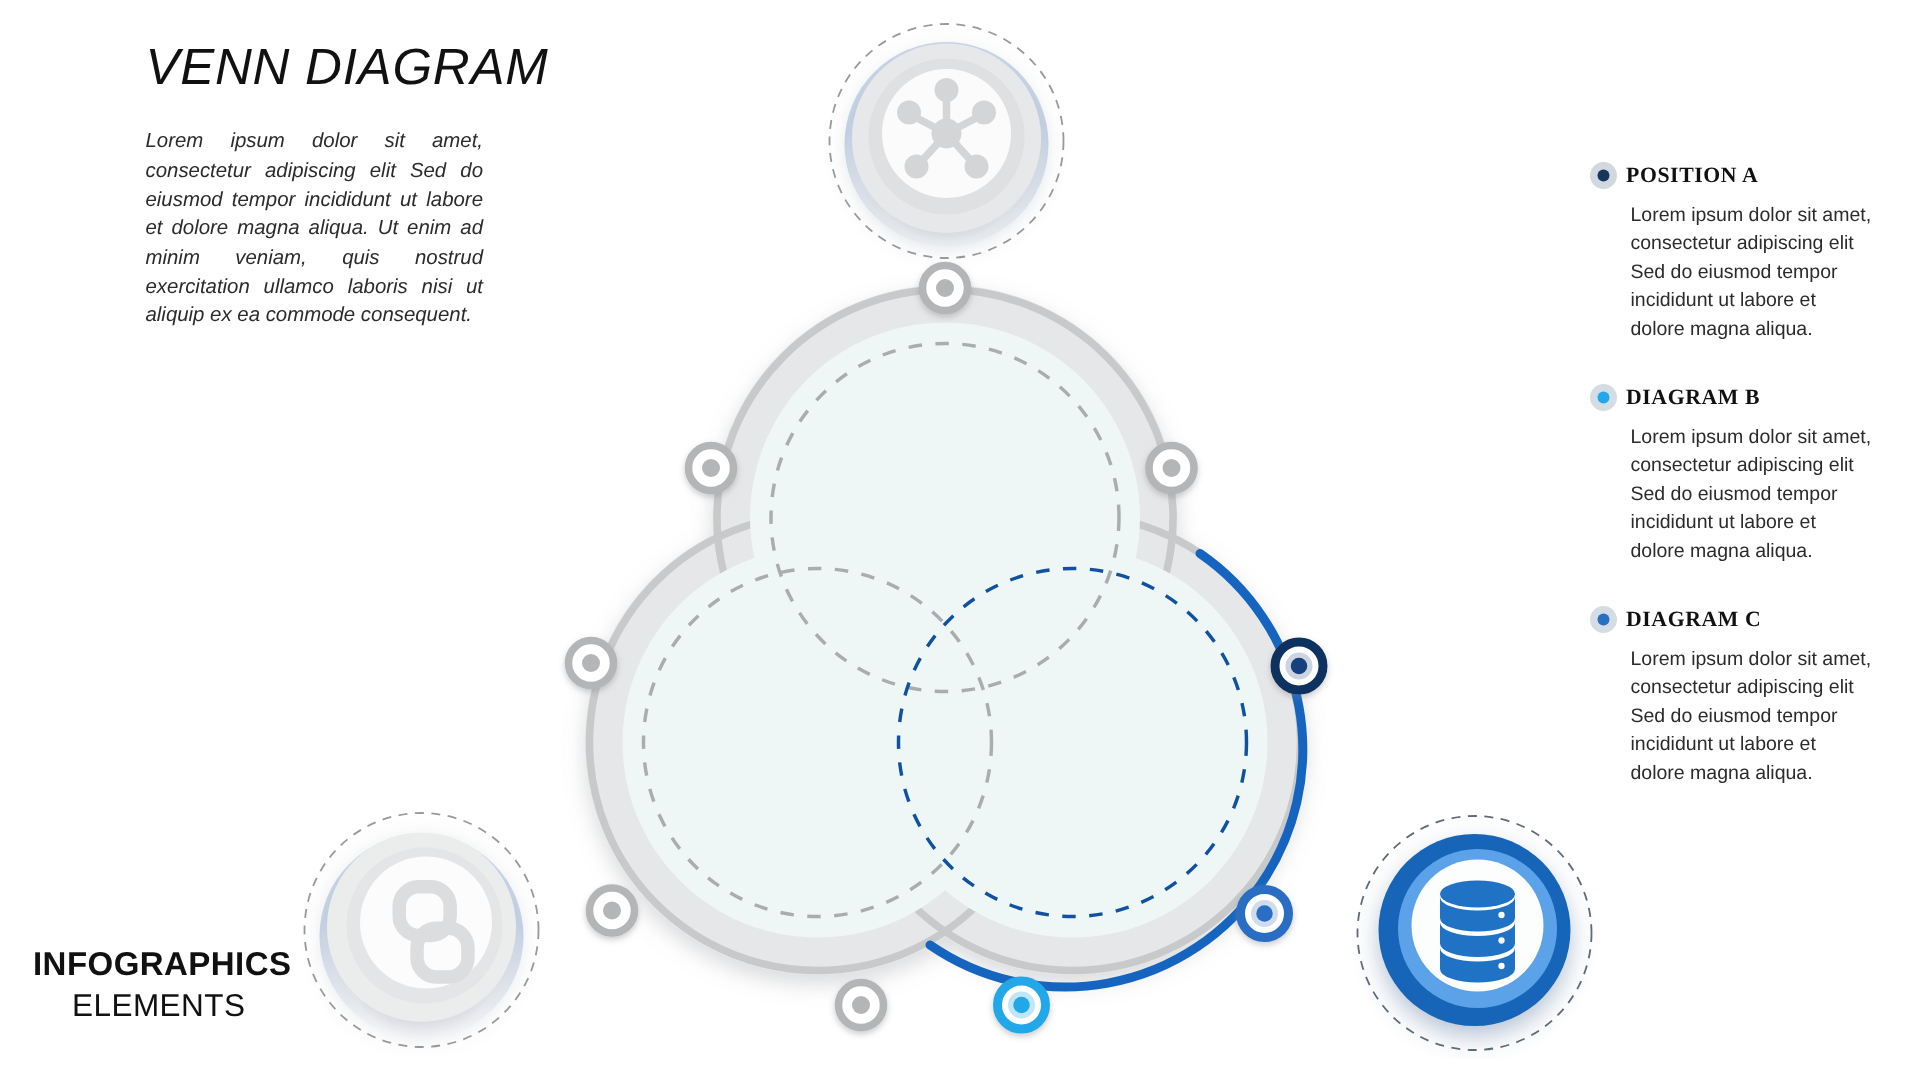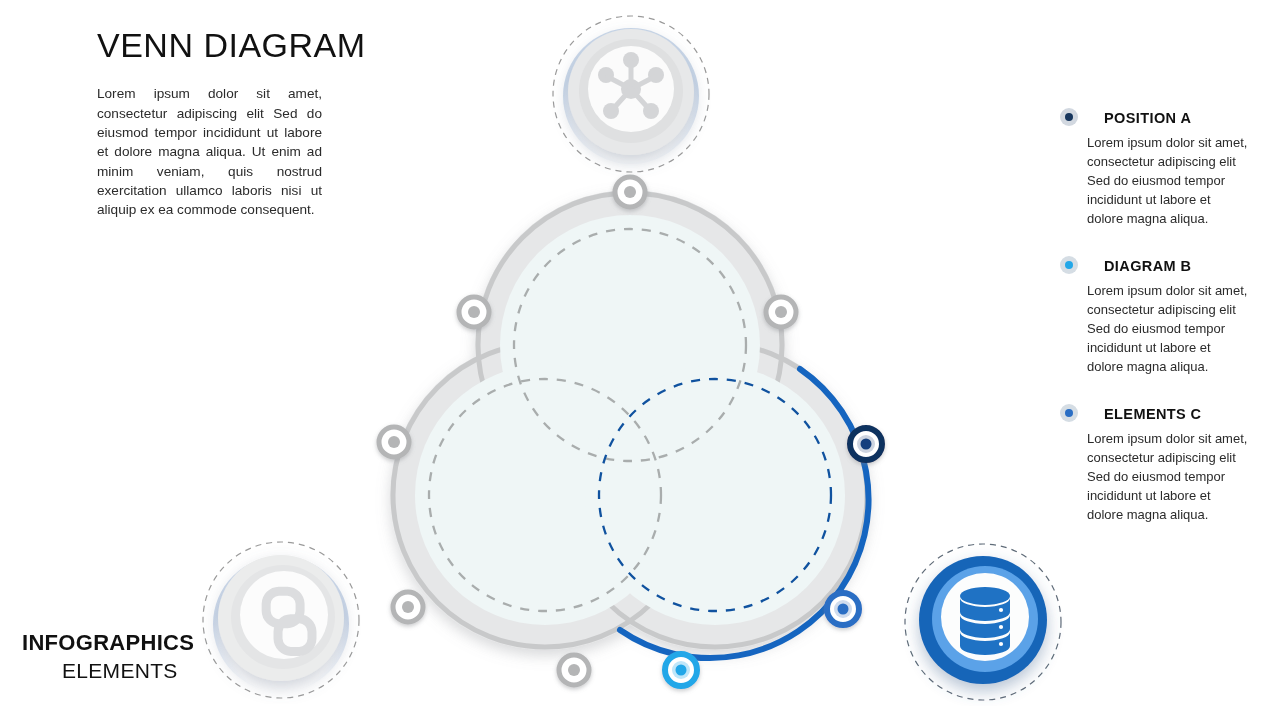--- a/index.html
+++ b/index.html
@@ -7,47 +7,47 @@
     width:1280px;height:720px;
     background:#ffffff;
     font-family:"Liberation Sans", sans-serif;
     overflow:hidden;
     position:relative;
     color:#1a1a1a;
   }
   .slide{position:absolute;inset:0;}
 
   
-  .left-block{position:absolute;left:97px;top:27px;width:225px;}
+  .left-block{position:absolute;left:97px;top:27px;width:225px;font-style:italic;}
   .title{
     font-size:34px;
     font-weight:400;
     letter-spacing:0.5px;
     color:#111111;
     white-space:nowrap;
     line-height:1.1;
   }
   .body-copy{
     margin-top:20px;
     font-size:13.6px;
     line-height:19.3px;
     color:#2b2b2b;
     text-align:justify;
     text-justify:inter-word;
   }
 
   
   .footer{position:absolute;left:22px;top:630px;}
   .footer-main{font-size:22px;font-weight:bold;letter-spacing:0.3px;color:#111;}
-  .footer-sub{font-size:21px;font-weight:400;letter-spacing:0.3px;color:#111;margin-left:40px;margin-top:3px;}
+  .footer-sub{font-size:21px;font-weight:400;letter-spacing:0.3px;color:#111;margin-left:26px;margin-top:3px;}
 
   
   .legend{position:absolute;left:1060px;top:108px;width:190px;}
   .legend-item{position:relative;margin-bottom:28px;}
-  .legend-head{display:flex;align-items:flex-end;gap:26px;}
+  .legend-head{display:flex;align-items:flex-end;gap:6px;font-family:Liberation Serif, serif;}
   .bullet{
     width:18px;height:18px;border-radius:50%;
     flex:0 0 18px;
     display:flex;align-items:center;justify-content:center;
     box-sizing:border-box;
   }
   .bullet i{display:block;width:8px;height:8px;border-radius:50%;}
   .legend-title{font-size:14.5px;font-weight:bold;letter-spacing:0.4px;color:#111;}
   .legend-copy{
     margin-top:7px;margin-left:27px;
@@ -95,21 +95,21 @@
         <span class="legend-title">DIAGRAM B</span>
       </div>
       <div class="legend-copy">Lorem ipsum dolor sit amet, consectetur adipiscing elit Sed do eiusmod tempor incididunt ut labore et dolore magna aliqua.</div>
     </div>
 
     <div class="legend-item">
       <div class="legend-head">
         <span class="bullet" style="background:#d5dde4">
             <i style="background:#2a6ec4"></i>
           </span>
-        <span class="legend-title">ELEMENTS C</span>
+        <span class="legend-title">DIAGRAM C</span>
       </div>
       <div class="legend-copy">Lorem ipsum dolor sit amet, consectetur adipiscing elit Sed do eiusmod tempor incididunt ut labore et dolore magna aliqua.</div>
     </div>
 
   </div>
 
   <div class="venn-wrap">
     <svg width="620" height="560" viewBox="0 0 620 560">
       <defs>
         <filter id="softshadow" x="-30%" y="-30%" width="160%" height="170%">

